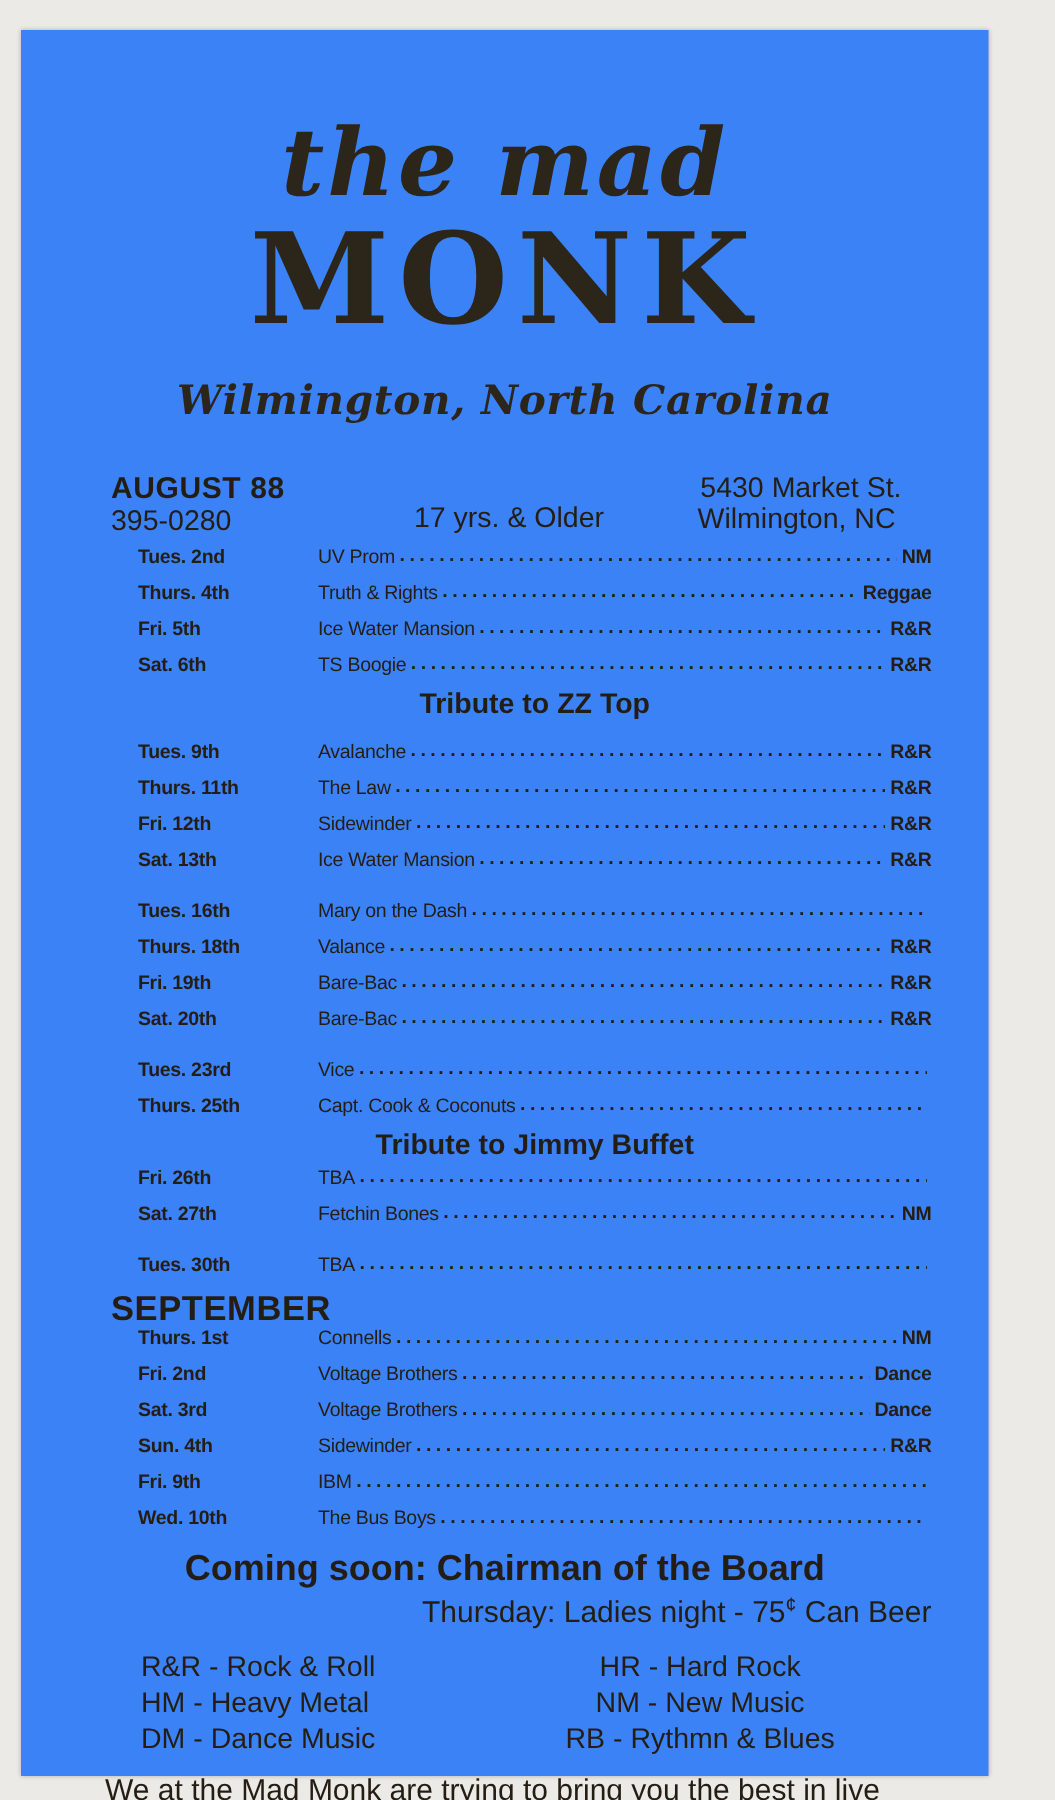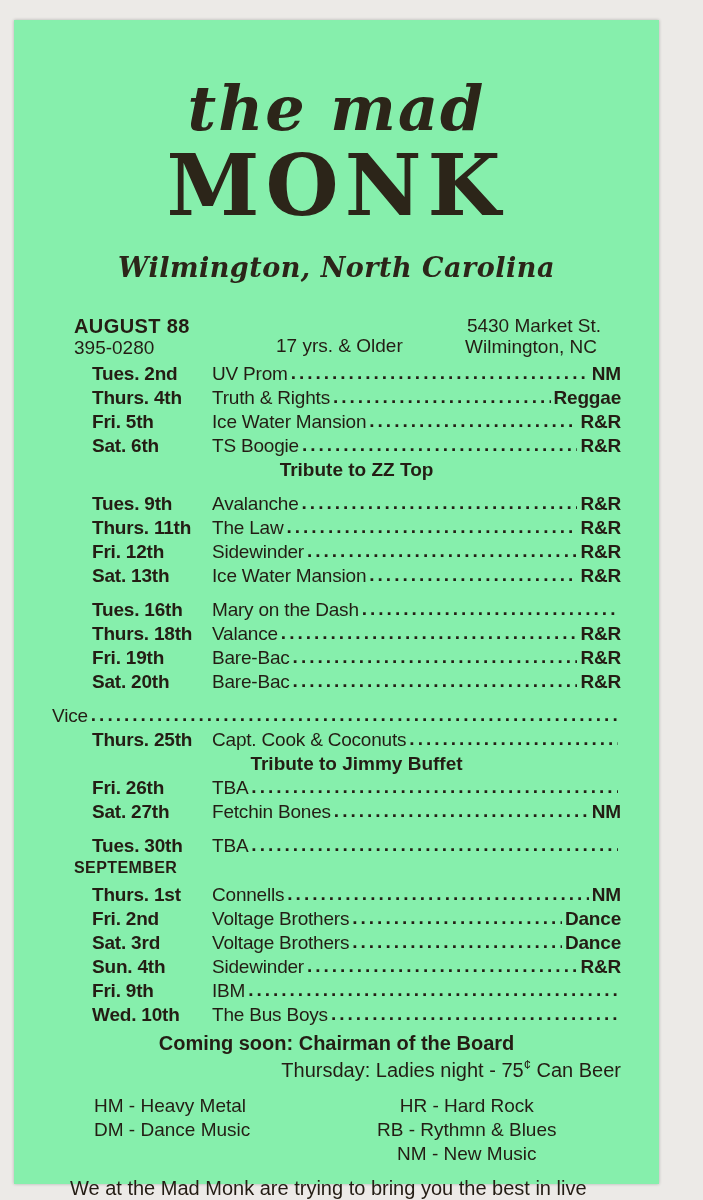--- a/index.html
+++ b/index.html
@@ -18,21 +18,21 @@
     width: 703px;
     height: 1200px;
     background: #eceae7;
   }
   .flyer {
     position: absolute;
     left: 14px;
     top: 20px;
     width: 645px;
     height: 1164px;
-    background: #86efac;
+    background: #3b82f6;
     box-shadow: 0 0 3px rgba(0,0,0,0.25);
   }
   .inner {
     position: absolute;
     left: 0;
     top: 0;
     right: 0;
     bottom: 0;
     padding: 0 38px;
     color: #241d14;
@@ -118,21 +118,21 @@
   }
 
   
   .listing {
     margin-top: 4px;
   }
   .row {
     display: flex;
     align-items: baseline;
     height: 24px;
-    font-size: 19px;
+    font-size: 13px;
   }
   .row .date {
     width: 160px;
     padding-left: 40px;
     box-sizing: border-box;
     font-weight: bold;
     white-space: nowrap;
     letter-spacing: -0.2px;
   }
   .row .act {
@@ -162,31 +162,31 @@
   }
   .subline {
     text-align: center;
     font-size: 19px;
     font-weight: bold;
     height: 24px;
     padding-left: 40px;
     box-sizing: border-box;
   }
   .month-head {
-    font-size: 16px;
+    font-size: 23px;
     font-weight: bold;
     padding-left: 22px;
     height: 25px;
     letter-spacing: 0.4px;
   }
 
   
   .coming {
     text-align: center;
-    font-size: 20px;
+    font-size: 24px;
     font-weight: bold;
     margin-top: 4px;
   }
   .ladies {
     text-align: right;
     font-size: 20px;
     font-weight: normal;
     margin-top: 2px;
   }
   .legend {
@@ -310,20 +310,21 @@
             <div class="genre">R&amp;R</div>
           </div>
           <div class="row">
             <div class="date">Sat. 20th</div>
             <div class="act">Bare-Bac</div>
             <div class="dots">........................................................................................................................</div>
             <div class="genre">R&amp;R</div>
           </div>
           <div class="gap"></div>
           <div class="row">
+            <div class="date">Tues. 23rd</div>
             <div class="act">Vice</div>
             <div class="dots">........................................................................................................................</div>
             <div class="genre"></div>
           </div>
           <div class="row">
             <div class="date">Thurs. 25th</div>
             <div class="act">Capt. Cook &amp; Coconuts</div>
             <div class="dots">........................................................................................................................</div>
             <div class="genre"></div>
           </div>
@@ -384,27 +385,28 @@
             <div class="dots">........................................................................................................................</div>
             <div class="genre"></div>
           </div>
         </div>
 
       <div class="coming">Coming soon: Chairman of the Board</div>
       <div class="ladies"><span>Thursday: Ladies night - 75</span><span class="sup">¢</span><span> Can Beer</span></div>
 
       <div class="legend">
         <div class="col left">
+          <div>R&amp;R - Rock &amp; Roll</div>
           <div>HM - Heavy Metal</div>
           <div>DM - Dance Music</div>
         </div>
         <div class="col right">
           <div>HR - Hard Rock</div>
+          <div>NM - New Music</div>
           <div>RB - Rythmn &amp; Blues</div>
-          <div>NM - New Music</div>
         </div>
       </div>
 
       <div class="blurb">We at the Mad Monk are trying to bring you the best in live entertainment. To do this, we need your help. Your input is very important to the success of the club. Please let us know if you like or dislike the bands. Thank you.</div>
 
     </div>
   </div>
 </div>
 
 </body></html>

